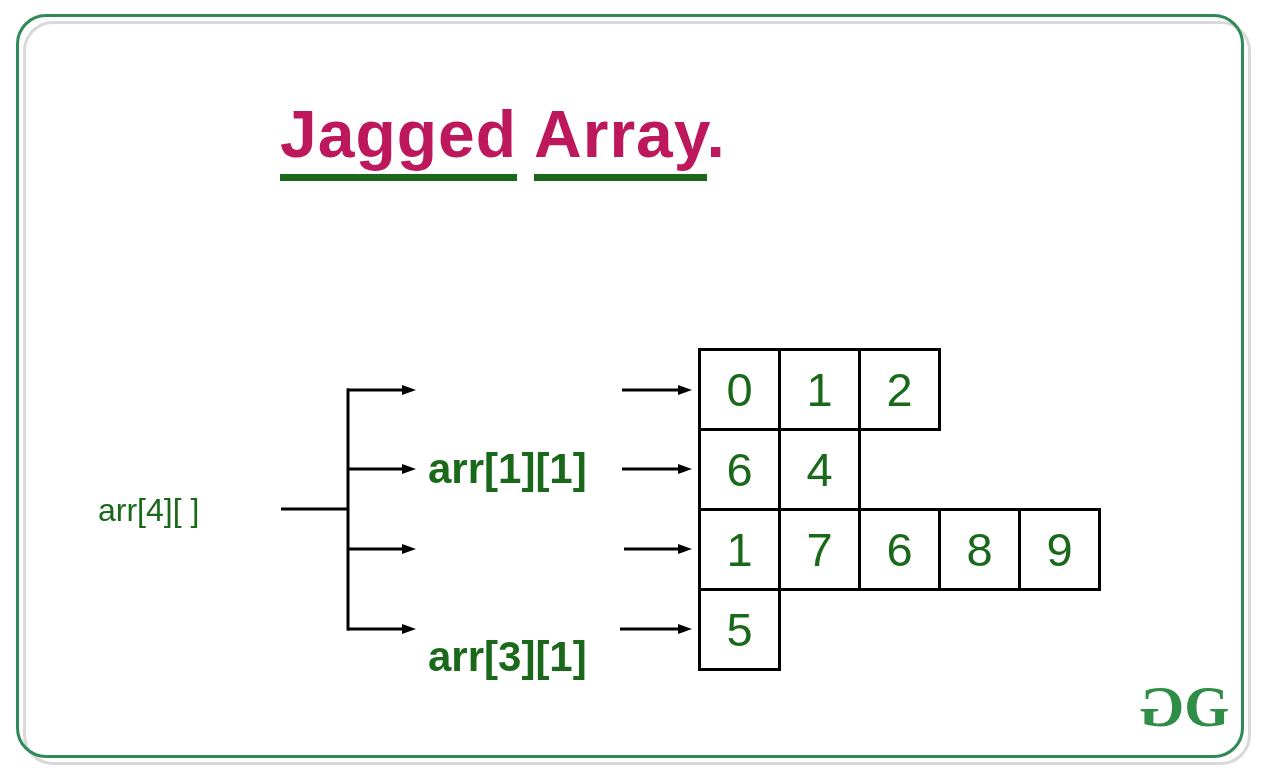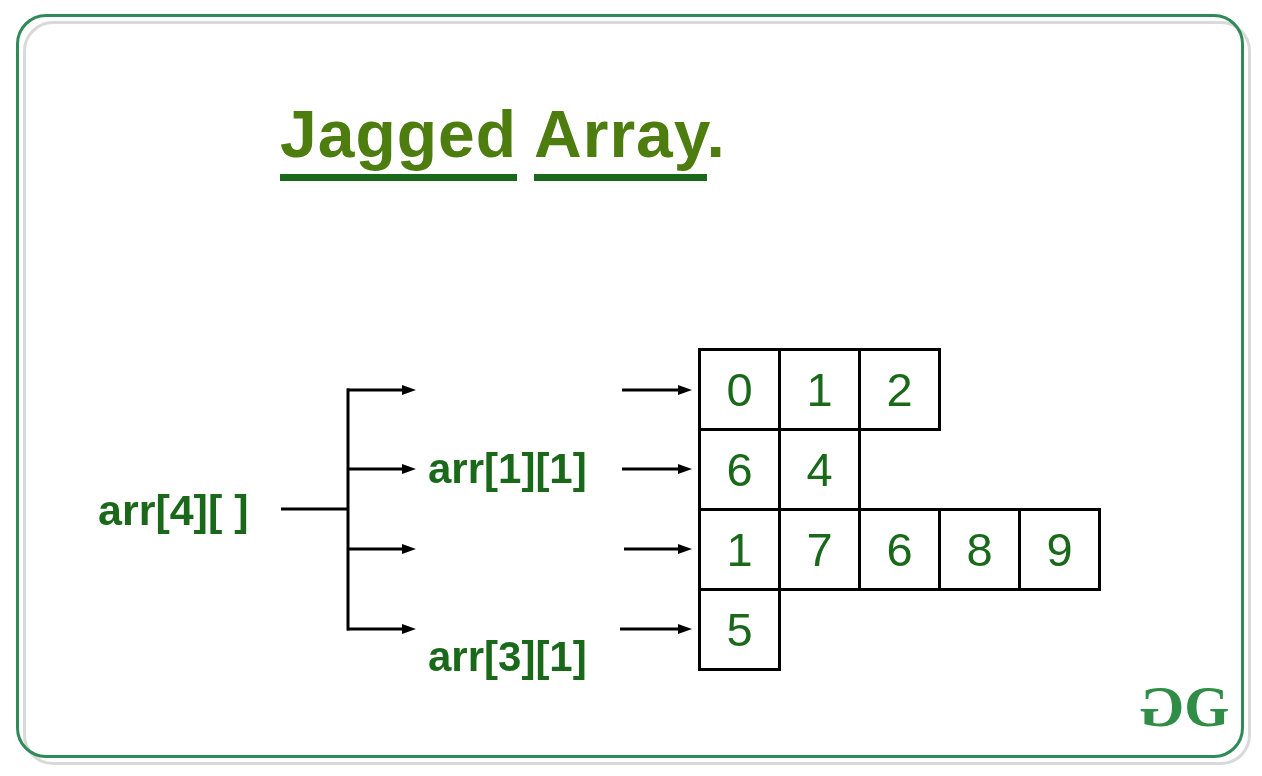--- a/index.html
+++ b/index.html
@@ -33,36 +33,36 @@
     border: 3px solid #2e8b57;
   }
   .title {
     position: absolute;
     left: 0;
     top: 96px;
     width: 1006px;
     text-align: center;
     font-size: 66px;
     font-weight: bold;
-    color: #4d7c0f;
+    color: #be185d;
     letter-spacing: 1px;
     white-space: pre;
   }
   .title .u {
     border-bottom: 7px solid #1a691a;
     padding-bottom: 3px;
   }
   .root-label {
     position: absolute;
     left: 98px;
     top: 484px;
     height: 52px;
     line-height: 52px;
-    font-size: 43px;
-    font-weight: bold;
+    font-size: 32px;
+    font-weight: normal;
     color: #1a691a;
     white-space: pre;
   }
   .row-label {
     position: absolute;
     left: 428px;
     height: 50px;
     line-height: 50px;
     font-size: 42px;
     font-weight: bold;

